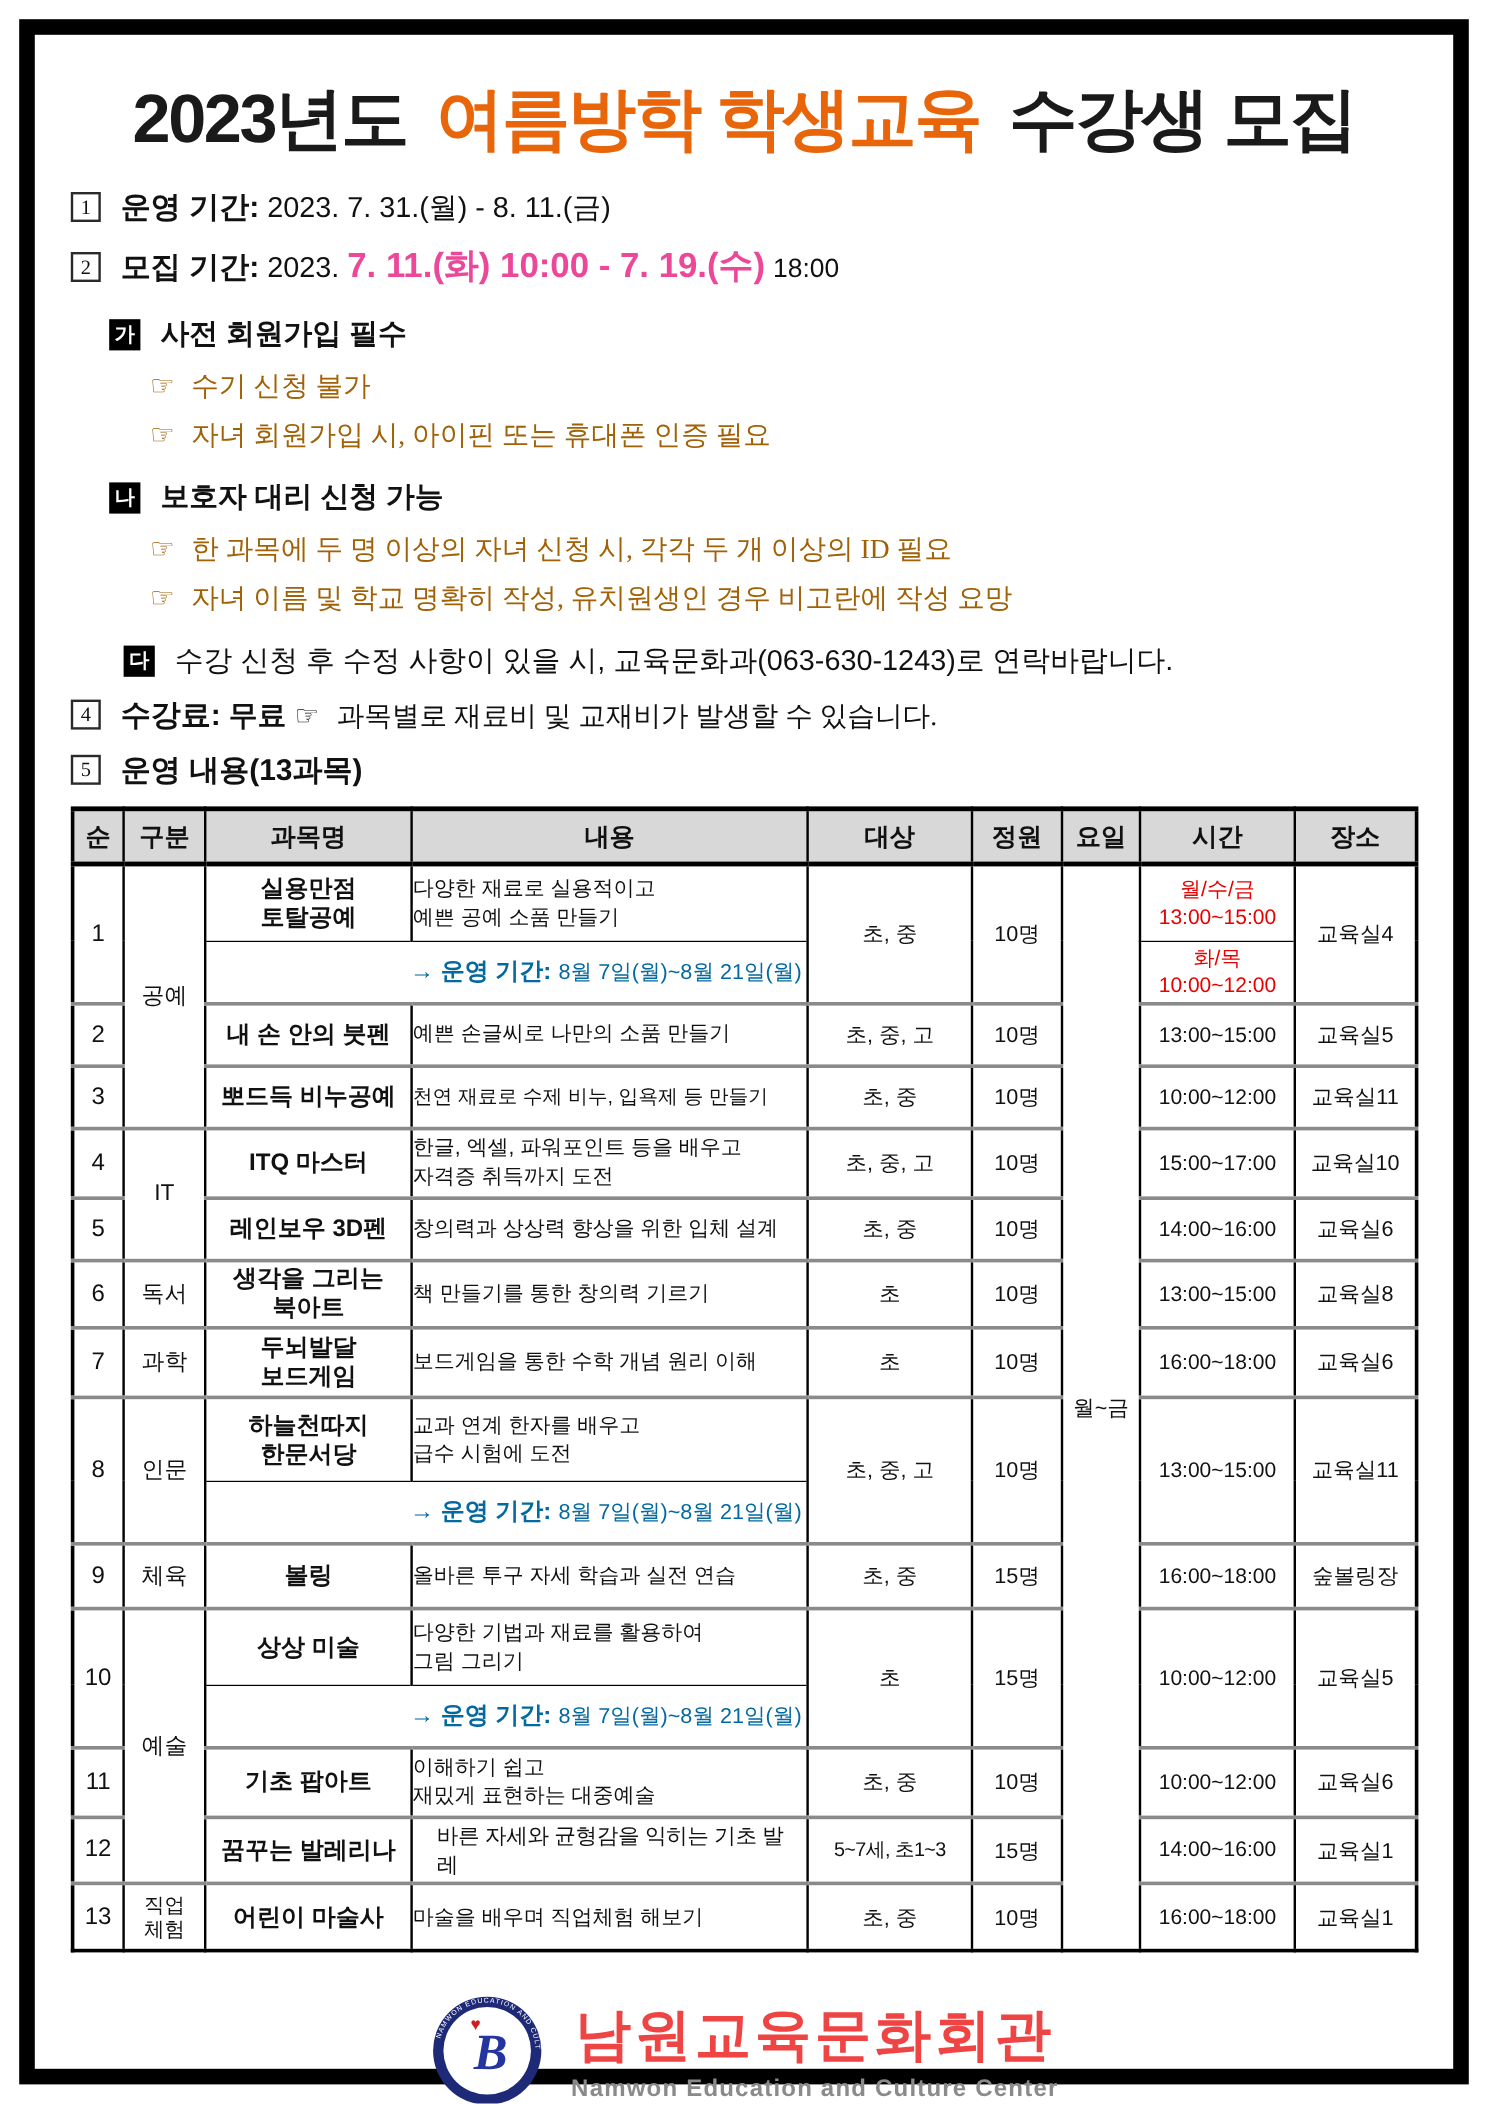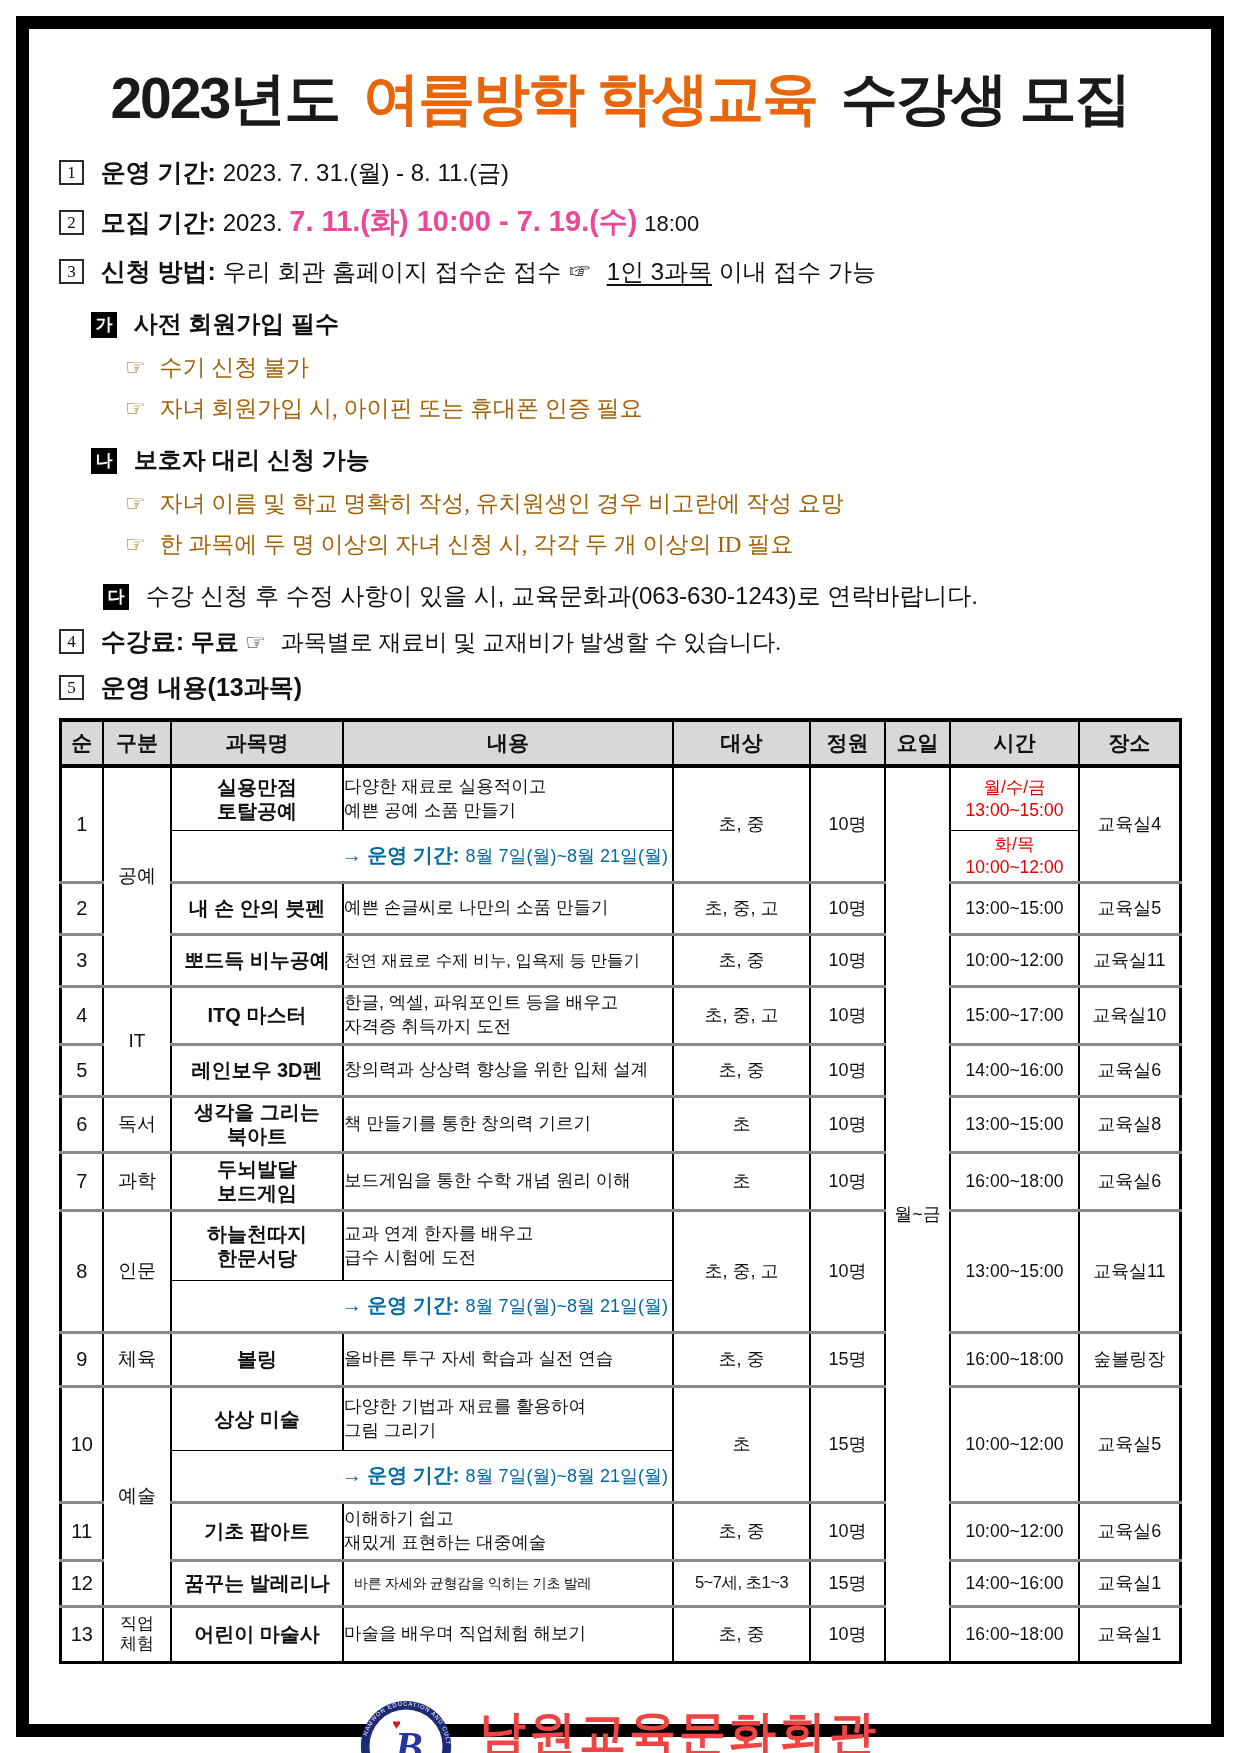--- a/index.html
+++ b/index.html
@@ -81,53 +81,45 @@
       <span class="lbl">운영 기간:</span>
       <span>2023. 7. 31.(월) - 8. 11.(금)</span>
     </div>
     <div class="notice">
       <span class="num-box">2</span>
       <span class="lbl">모집 기간:</span>
       <span>2023.</span>
       <span class="hl">7. 11.(화) 10:00 - 7. 19.(수)</span>
       <span class="after-hl">18:00</span>
     </div>
-    <div class="notice">
-      <span class="num-box">3</span>
-      <span class="lbl">신청 방법:</span>
-      <span>우리 회관 홈페이지 접수순 접수</span>
-      <span class="hand">☞</span>
-      <span class="ul">1인 3과목</span>
-      <span>이내 접수 가능</span>
-    </div>
 
     <div class="sub bold">
       <span class="badge">가</span>
       <span>사전 회원가입 필수</span>
     </div>
     <div class="tip">
       <span class="hand">☞</span>
       <span>수기 신청 불가</span>
     </div>
     <div class="tip">
       <span class="hand">☞</span>
       <span>자녀 회원가입 시, 아이핀 또는 휴대폰 인증 필요</span>
     </div>
 
     <div class="sub bold">
       <span class="badge">나</span>
       <span>보호자 대리 신청 가능</span>
     </div>
     <div class="tip">
       <span class="hand">☞</span>
-      <span>자녀 이름 및 학교 명확히 작성, 유치원생인 경우 비고란에 작성 요망</span>
+      <span>한 과목에 두 명 이상의 자녀 신청 시, 각각 두 개 이상의 ID 필요</span>
     </div>
     <div class="tip">
       <span class="hand">☞</span>
-      <span>한 과목에 두 명 이상의 자녀 신청 시, 각각 두 개 이상의 ID 필요</span>
+      <span>자녀 이름 및 학교 명확히 작성, 유치원생인 경우 비고란에 작성 요망</span>
     </div>
 
     <div class="sub" style="margin-left:44px;">
       <span class="badge">다</span>
       <span>수강 신청 후 수정 사항이 있을 시, 교육문화과(063-630-1243)로 연락바랍니다.</span>
     </div>
 
     <div class="notice">
       <span class="num-box">4</span>
       <span class="lbl">수강료:</span>
@@ -307,21 +299,21 @@
 재밌게 표현하는 대중예술</td>
       <td class="c-targ">초, 중</td>
       <td class="c-cap">10명</td>
       <td class="c-time">10:00~12:00</td>
       <td class="c-place">교육실6</td>
     </tr>
 
     <tr class="gs" style="height:46px">
       <td class="c-num">12</td>
       <td class="c-subj">꿈꾸는 발레리나</td>
-      <td class="c-cont" style="font-size:14px;padding-left:10px;letter-spacing:-0.3px">바른 자세와 균형감을 익히는 기초 발레</td>
+      <td class="c-cont" style="font-size:18px;padding-left:20px;letter-spacing:-0.3px">바른 자세와 균형감을 익히는 기초 발레</td>
       <td class="c-targ tight">5~7세, 초1~3</td>
       <td class="c-cap">15명</td>
       <td class="c-time">14:00~16:00</td>
       <td class="c-place">교육실1</td>
     </tr>
 
     <tr class="gs" style="height:56px">
       <td class="c-num">13</td>
       <td class="c-cat small pre">직업
 체험</td>

